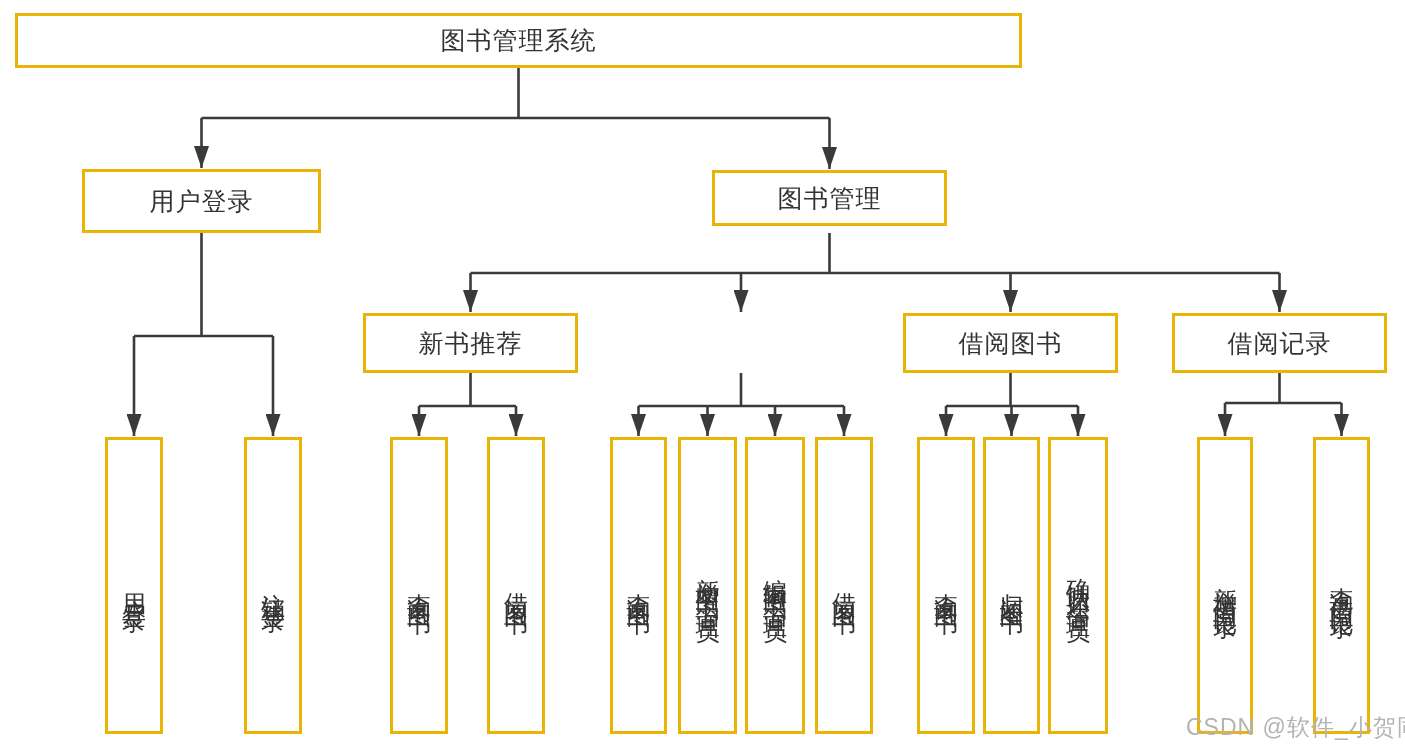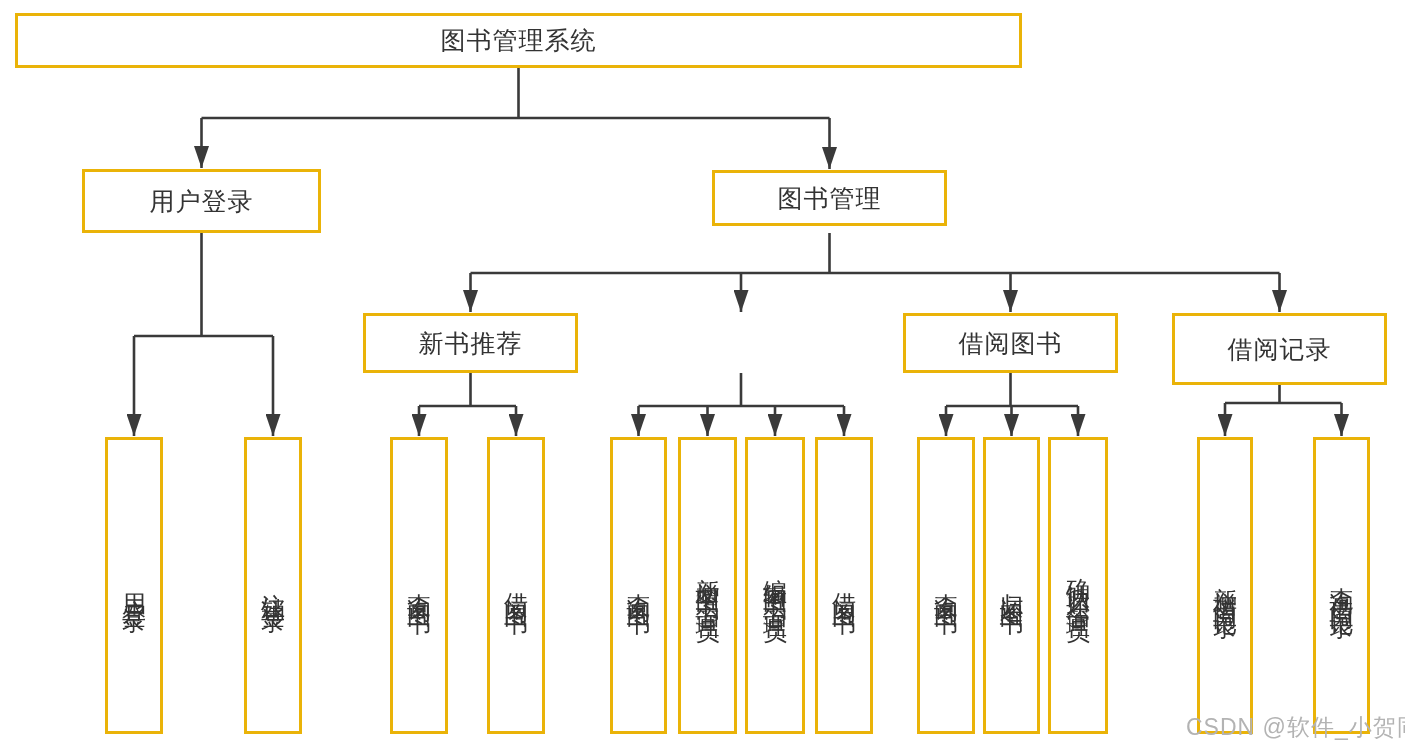--- a/index.html
+++ b/index.html
@@ -114,21 +114,21 @@
   <div class="node h" style="left:712px;top:170px;width:235px;height:56px">
     <span class="lbl">图书管理</span>
   </div>
 
   <div class="node h" style="left:363px;top:313px;width:215px;height:60px">
     <span class="lbl">新书推荐</span>
   </div>
   <div class="node h" style="left:903px;top:313px;width:215px;height:60px">
     <span class="lbl">借阅图书</span>
   </div>
-  <div class="node h" style="left:1172px;top:313px;width:215px;height:72px">
+  <div class="node h" style="left:1172px;top:313px;width:215px;height:60px">
     <span class="lbl">借阅记录</span>
   </div>
 
   <div class="node v" style="left:105px;top:437px;width:58px;height:297px">
     <span class="lbl">用户登录</span>
   </div>
   <div class="node v" style="left:244px;top:437px;width:58px;height:297px">
     <span class="lbl">注销登录</span>
   </div>
 

